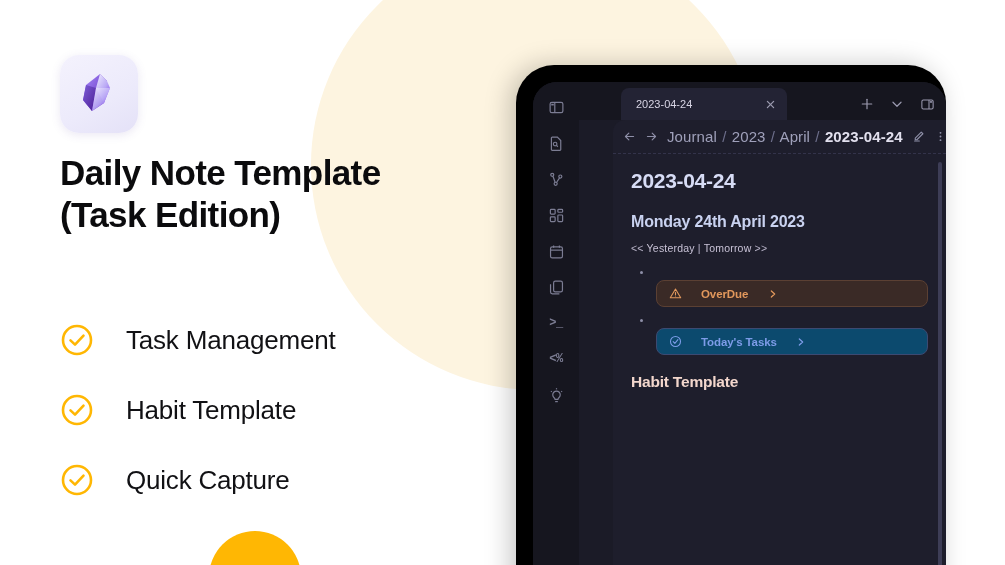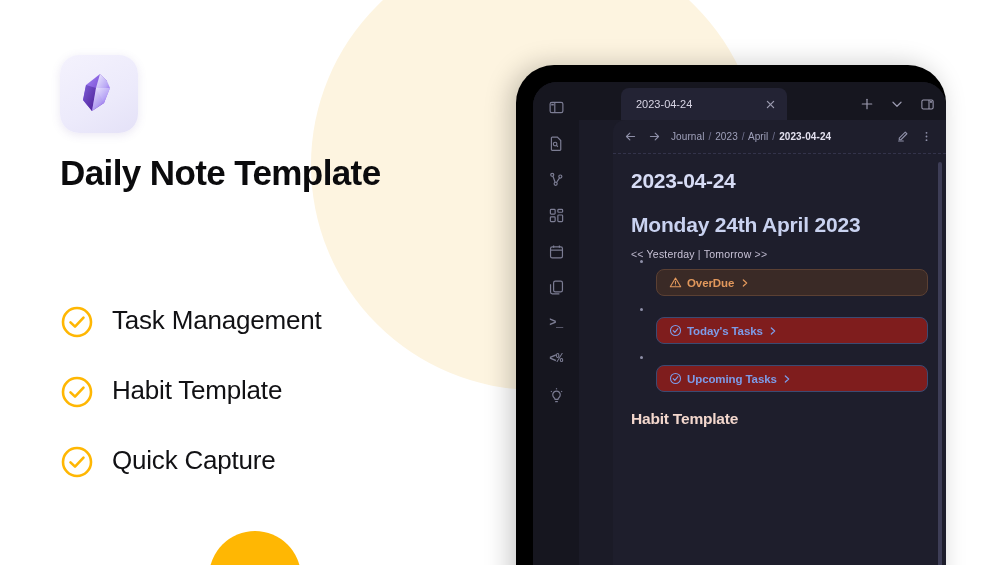--- a/index.html
+++ b/index.html
@@ -63,22 +63,23 @@
     color: #0b0b0d;
   }
 
   .feature-list {
     position: absolute;
     left: 60px; top: 305px;
     width: 420px;
   }
   .feature-item {
     display: flex;
+    align-items: center;
     height: 70px;
-    gap: 18px;
+    gap: 32px;
   }
   .feature-icon { flex: 0 0 auto; width: 34px; height: 34px; display:block; }
   .feature-label {
     font-size: 26px;
     font-weight: 400;
     color: #111114;
     letter-spacing: -0.2px;
     white-space: nowrap;
   }
 
@@ -182,21 +183,21 @@
     display: flex;
     align-items: center;
     padding: 0 12px 0 10px;
     gap: 9px;
     border-bottom: 1px dashed #33334a;
   }
   .nav-arrow { width: 15px; height: 15px; color: #8e8fa8; display:flex; align-items:center; justify-content:center;}
   .crumbs {
     flex: 1;
     text-align: left;
-    font-size: 10px;
+    font-size: 15px;
     color: #9fa0ba;
     white-space: nowrap;
     letter-spacing: .1px;
   }
   .crumbs b { color: #e2e0ee; font-weight: 700; }
   .crumbs .sep { color: #6e6f8c; margin: 0 1px; }
   .hdr-icon { width: 15px; height: 15px; color: #8e8fa8; display:flex; align-items:center; justify-content:center;}
   .hdr-dots { letter-spacing: 0; font-size: 13px; line-height: 1; }
 
   
@@ -207,63 +208,64 @@
     overflow: hidden;
   }
   .note-h1 {
     font-size: 21px;
     font-weight: 700;
     color: #d7dcf5;
     letter-spacing: -0.3px;
     margin-bottom: 20px;
   }
   .note-h2 {
-    font-size: 21px;
+    font-size: 16px;
     font-weight: 700;
     color: #c9d2f0;
     letter-spacing: -0.2px;
     margin-bottom: 11px;
   }
   .note-nav {
     font-size: 10.5px;
     color: #b9b4c9;
+    margin-bottom: 17px;
     letter-spacing: .2px;
   }
   .note-nav .lnk { color: #c8c2d6; }
 
   .callout-row { margin-bottom: 12px; }
   .bullet {
     width: 3px; height: 3px;
     border-radius: 50%;
     background: #8e8fa8;
     margin: 0 0 6px 9px;
   }
   .callout {
     margin-left: 25px;
     height: 27px;
     border-radius: 8px;
     display: flex;
     align-items: center;
-    gap: 5px;
+    gap: 19px;
     padding: 0 12px;
   }
   .callout-icon { width: 13px; height: 13px; display:flex; align-items:center; justify-content:center; flex: 0 0 auto;}
   .callout-label { font-size: 11.5px; font-weight: 700; letter-spacing: -0.1px; }
   .callout-chevron { width: 11px; height: 11px; display:flex; align-items:center; justify-content:center;}
 
   .callout.warn {
     background: #3a2a26;
     border: 1px solid #5b4033;
   }
   .callout.warn .callout-label,
   .callout.warn .callout-icon,
   .callout.warn .callout-chevron { color: #e2985c; }
 
   .callout.info {
-    background: #7f1d1d;
+    background: #0c4a6e;
     border: 1px solid #3c4a72;
   }
   .callout.info .callout-label,
   .callout.info .callout-icon,
   .callout.info .callout-chevron { color: #7d9ce8; }
 
   .note-h2.habit {
     color: #f3d7cd;
     margin-top: 18px;
     font-size: 15.5px;
@@ -309,20 +311,21 @@
           <path d="M12 16 L26 5 L33 12 L30 34 L18 42 L9 31 Z" fill="url(#gemA)"></path>
           <path d="M26 5 L33 12 L36 19 L30 34 L22 19 Z" fill="url(#gemB)"></path>
           <path d="M12 16 L22 19 L18 42 L9 31 Z" fill="url(#gemC)"></path>
           <path d="M22 19 L36 19 L30 34 L18 42 Z" fill="url(#gemB)" opacity="0.92"></path>
         </svg>
       </span>
     </div>
 
     <div class="headline">
       <div>Daily Note Template</div>
+      <div>(Task Edition)</div>
     </div>
 
     <div class="feature-list">
 
       <div class="feature-item">
         <span class="feature-icon">
           <svg width="34" height="34" viewBox="0 0 34 34">
             <circle cx="17" cy="17" r="14" fill="none" stroke="#ffb703" stroke-width="2.6"></circle>
             <path d="M10.5 17.4 L15 21.6 L23.5 12.6" fill="none" stroke="#ffb703" stroke-width="2.6" stroke-linecap="round" stroke-linejoin="round"></path>
           </svg>
@@ -543,37 +546,20 @@
               <span class="callout-label">Today's Tasks</span>
               <span class="callout-chevron">
                 <svg width="10" height="10" viewBox="0 0 12 12" fill="none" stroke="currentColor" stroke-width="1.5" stroke-linecap="round" stroke-linejoin="round">
                   <polyline points="4,2.4 8,6 4,9.6"></polyline>
                 </svg>
               </span>
             </div>
           </div>
 
 
-          <div class="callout-row">
-            <div class="bullet"></div>
-            <div class="callout info">
-              <span class="callout-icon">
-                <svg width="13" height="13" viewBox="0 0 14 14" fill="none" stroke="currentColor" stroke-width="1.15">
-                  <circle cx="7" cy="7" r="5.4"></circle>
-                  <polyline points="4.5,7.2 6.3,9 9.6,4.9" stroke-linecap="round" stroke-linejoin="round"></polyline>
-                </svg>
-              </span>
-              <span class="callout-label">Upcoming Tasks</span>
-              <span class="callout-chevron">
-                <svg width="10" height="10" viewBox="0 0 12 12" fill="none" stroke="currentColor" stroke-width="1.5" stroke-linecap="round" stroke-linejoin="round">
-                  <polyline points="4,2.4 8,6 4,9.6"></polyline>
-                </svg>
-              </span>
-            </div>
-          </div>
 
           <div class="note-h2 habit">Habit Template</div>
 
         </div>
 
         <div class="scrollbar"></div>
       </div>
 
     </div>
   </div>

